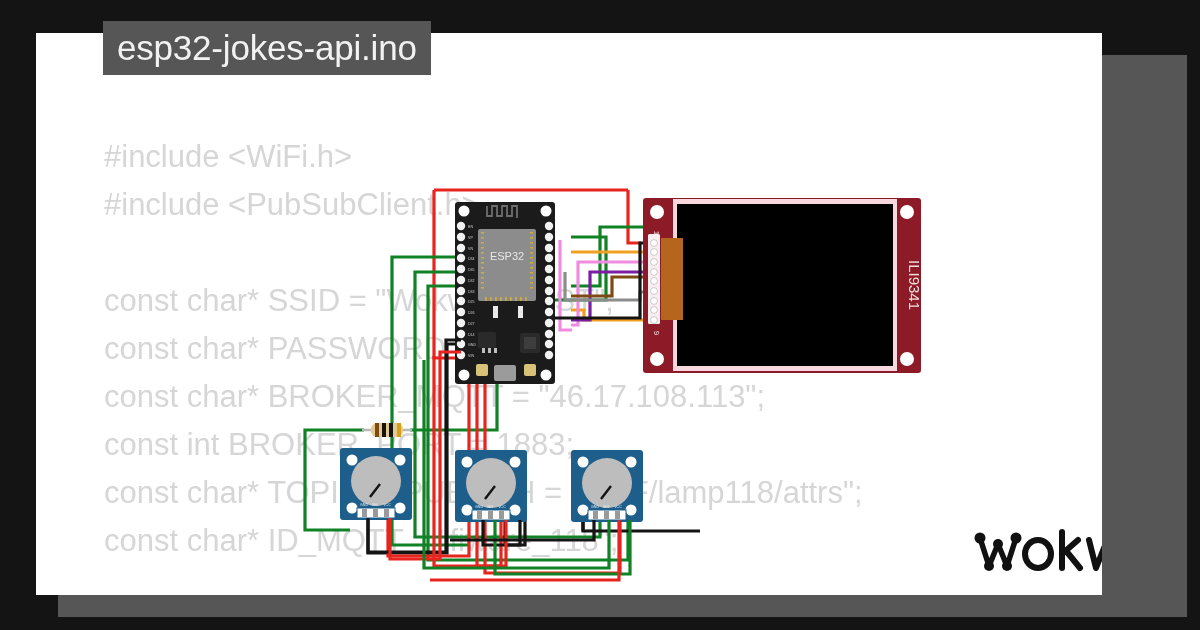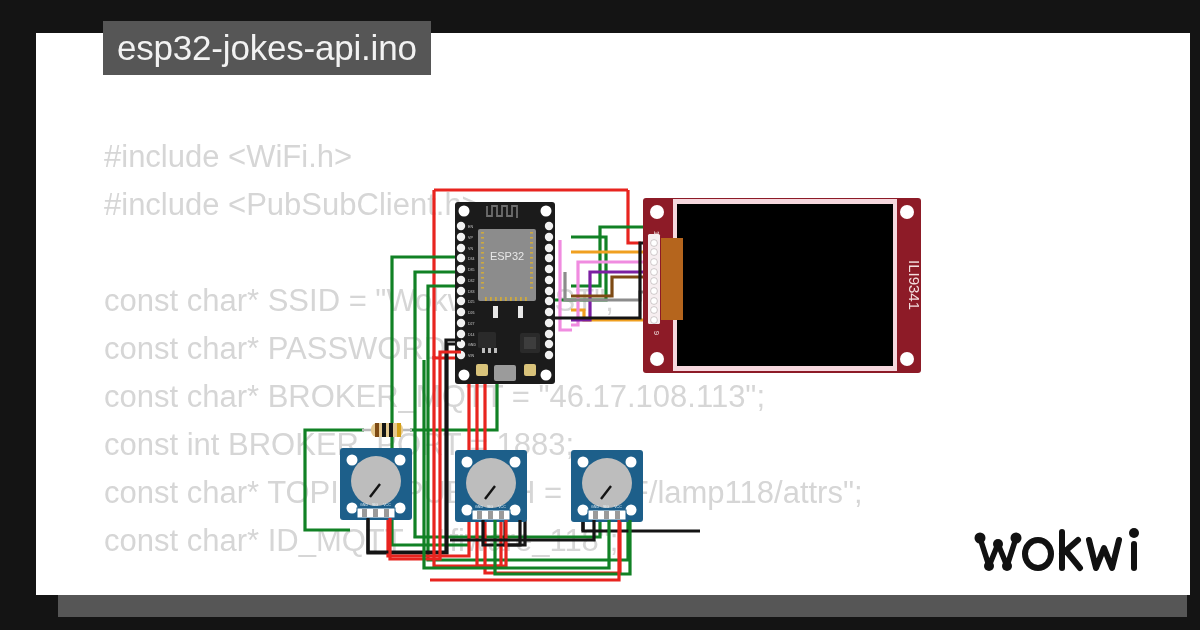--- a/index.html
+++ b/index.html
@@ -19,21 +19,21 @@
   
   #card-shadow {
     position: absolute;
     left: 58px; top: 55px;
     width: 1129px; height: 562px;
     background: #565656;
   }
   #card {
     position: absolute;
     left: 36px; top: 33px;
-    width: 1154px; height: 562px;
+    width: 1066px; height: 562px;
     background: #ffffff;
     overflow: hidden;
   }
 
   
   #title-badge {
     position: absolute;
     left: 68px; top: 21px;
     height: 54px;
     padding: 0 14px;

